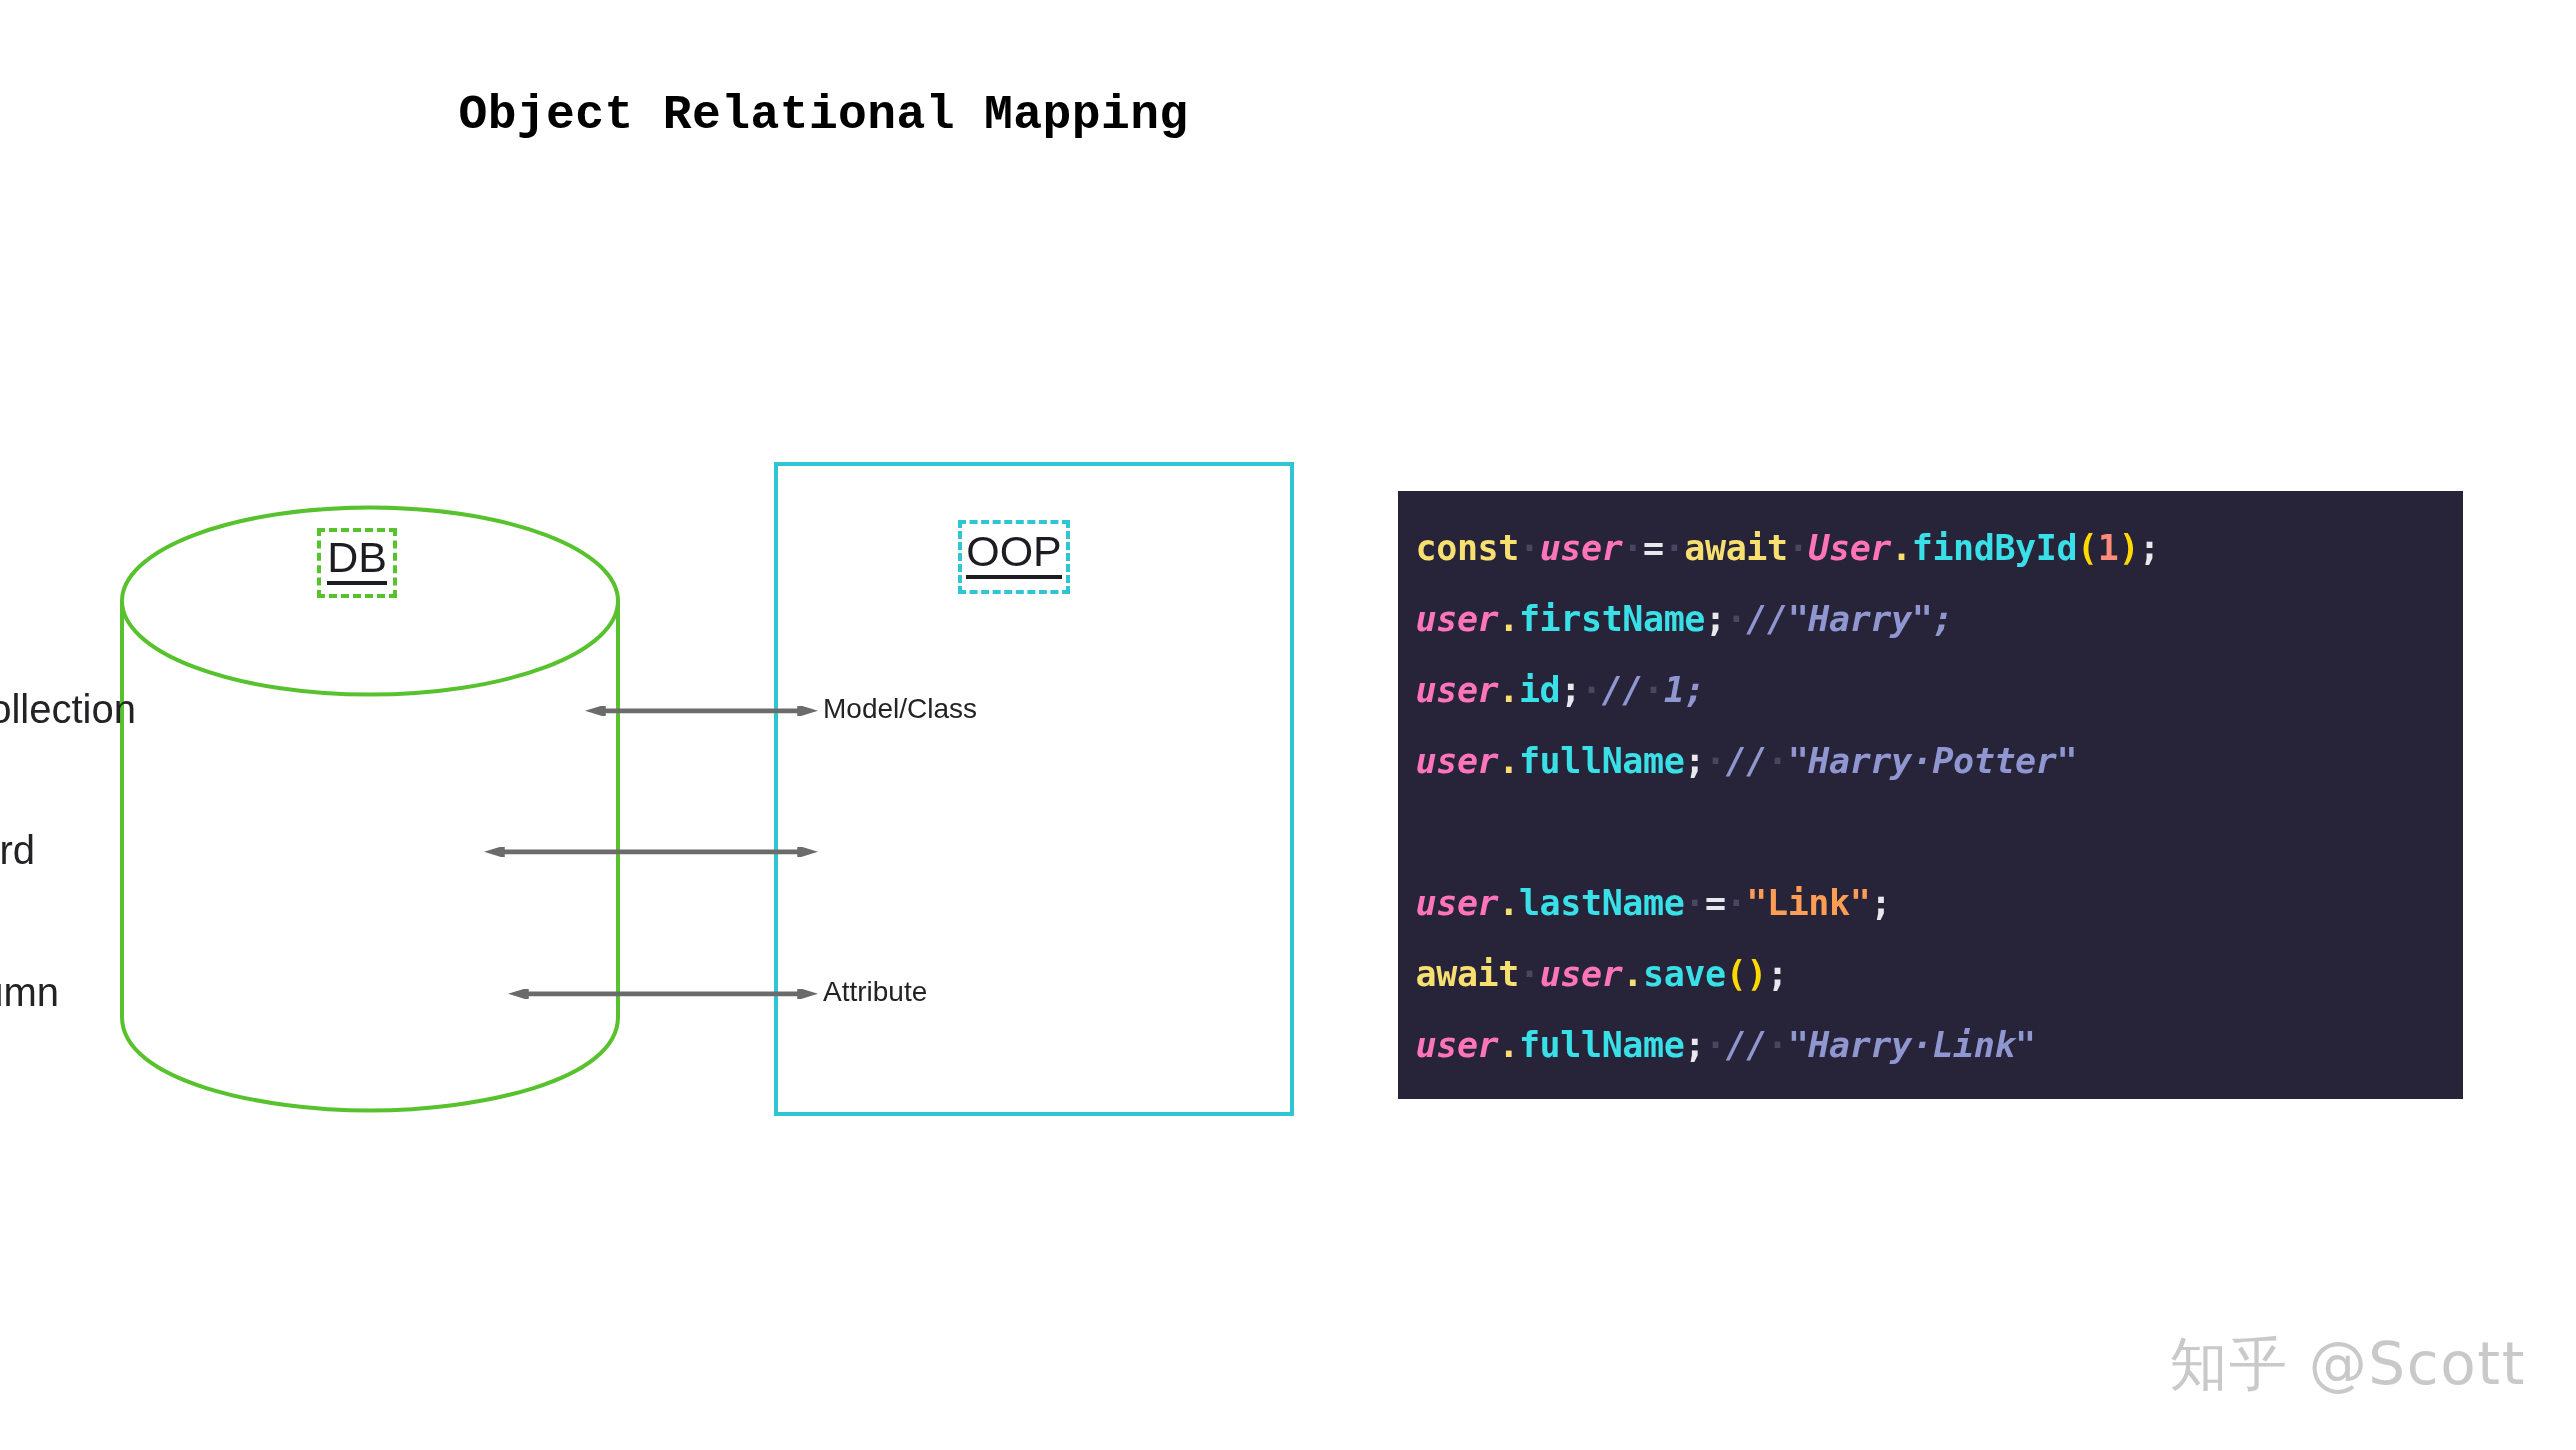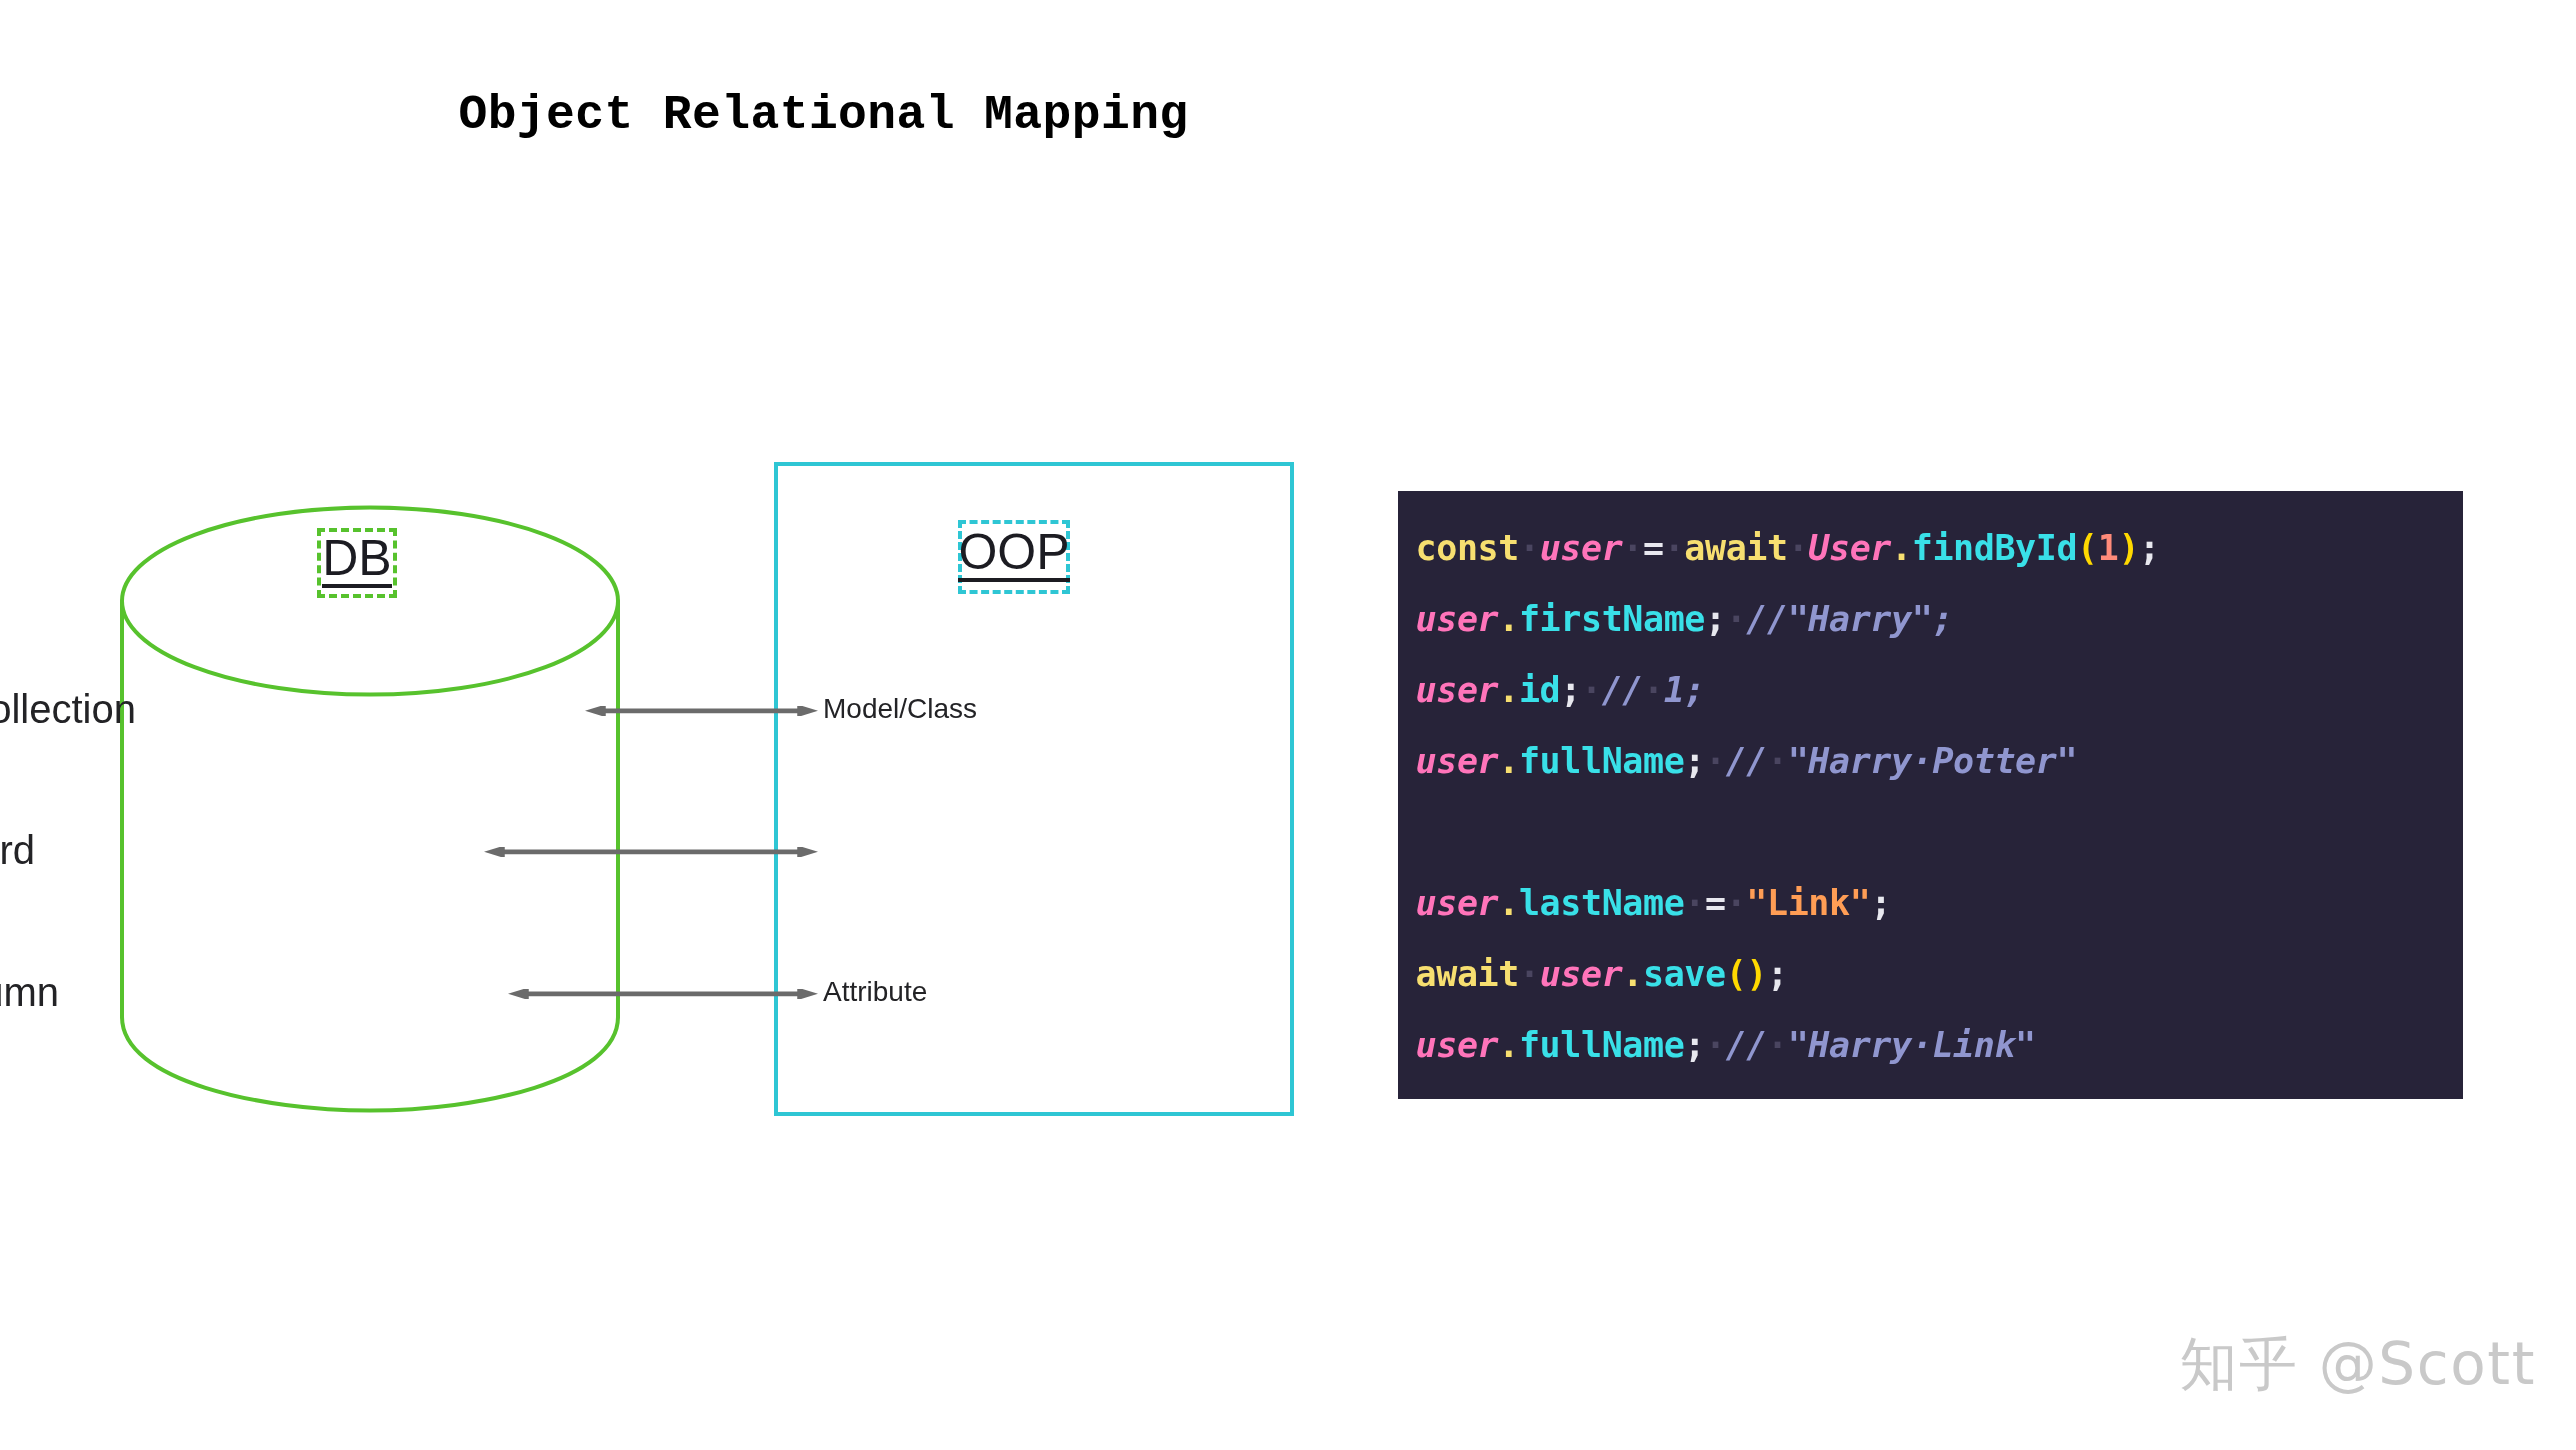--- a/index.html
+++ b/index.html
@@ -52,21 +52,21 @@
     background: transparent;
   }
 
   
   .chip {
     position: absolute;
     box-sizing: border-box;
     display: flex;
     align-items: center;
     justify-content: center;
-    font-size: 50px;
+    font-size: 43px;
     color: #1c1c22;
     padding: 3.2px 9.6px 8px 9.6px;
   }
   .chip .chip-text {
     border-bottom: 4.8px solid #1c1c22;
     line-height: 1.0;
     padding-bottom: 1.6px;
   }
   #db-chip {
     left: 317px;
@@ -158,21 +158,21 @@
   .t-op      { color: #e8e8ef; }            
   .t-paren   { color: #ffd900; }            
   .t-num     { color: #ff8b7a; }            
   .t-str     { color: #ff9d55; }            
   .t-cmt     { color: #9096cf; font-style: italic; }
   .t-ws      { color: #4a4560; }            
 
   
   #watermark {
     position: absolute;
-    right: 40px;
+    right: 50px;
     bottom: 46px;
     font-size: 58px;
     color: #c9c9c9;
     font-family: "DejaVu Sans", sans-serif;
     letter-spacing: 1.6px;
     white-space: nowrap;
   }
 </style>
 </head>
 <body>

